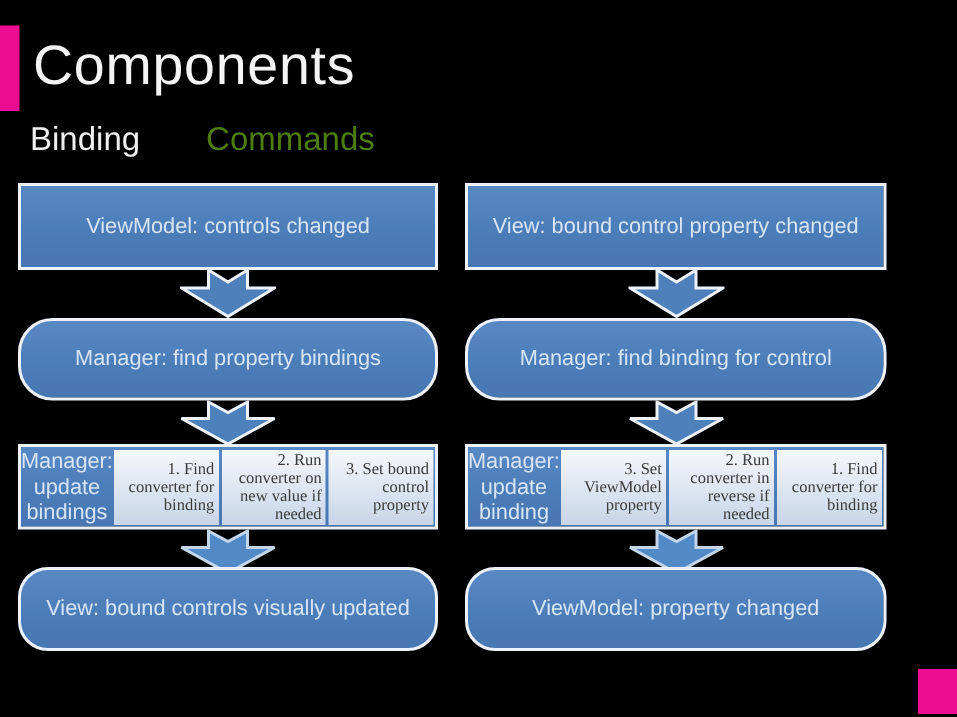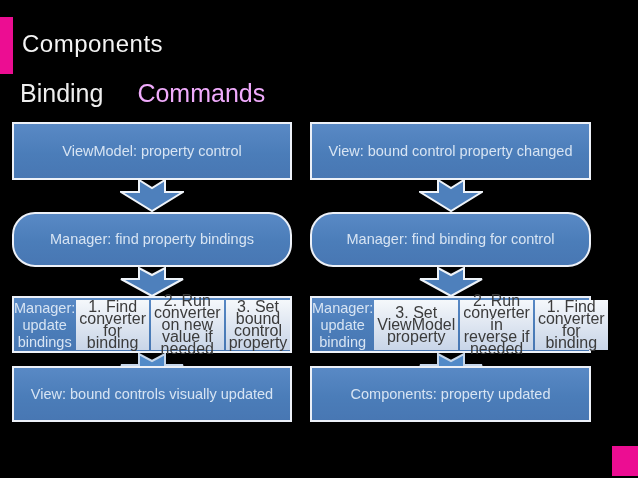--- a/index.html
+++ b/index.html
@@ -11,58 +11,58 @@
   }
   .slide{position:absolute;inset:0;}
 
   
   .accent-bar{
     position:absolute;left:0;top:17px;width:13px;height:57px;
     background:#EC0D92;
   }
   .title{
     position:absolute;left:22px;top:22px;margin:0;
-    font-size:24px;font-weight:400;color:#F4F4F4;
+    font-size:37px;font-weight:400;color:#F4F4F4;
     line-height:44px;letter-spacing:0.5px;
   }
   .tabs{position:absolute;left:20px;top:78px;white-space:nowrap;}
-  .tab{font-size:25px;line-height:30px;font-weight:400;}
+  .tab{font-size:22px;line-height:30px;font-weight:400;}
   .tab.active{color:#EFEFEF;}
-  .tab.inactive{color:#f0abfc;margin-left:34px;}
+  .tab.inactive{color:#4d7c0f;margin-left:44px;}
 
   
   .flow{position:absolute;top:122px;height:316px;}
   .flow-left{left:12px;width:280px;}
   .flow-right{left:310px;width:281px;}
 
   .box{
     position:absolute;left:0;right:0;box-sizing:border-box;
     background:linear-gradient(180deg,#5989C5 0%,#4B7DB9 55%,#4877B3 100%);
     border:2px solid #EDF1F8;
     color:#D7E4F3;
     display:flex;align-items:center;justify-content:center;
     text-align:center;font-size:14.5px;line-height:17px;
   }
   .box.step-1{top:0;height:58px;}
   .box.step-2{top:90px;height:55px;border-radius:23px;}
-  .box.step-4{top:244px;height:56px;}
+  .box.step-4{top:256px;height:56px;border-radius:20px;}
 
   .box.combo{top:174px;height:57px;flex-direction:row;align-items:stretch;justify-content:flex-start;padding:0;}
   .combo-title{
     flex:0 0 26px;display:flex;align-items:center;justify-content:center;
     font-size:14.5px;color:#D7E4F3;padding-top:2px;
   }
   .substeps{
     flex:1;display:flex;gap:2px;margin:2px 1px 1px 1px;
   }
   .substep{
     flex:1;display:flex;align-items:center;justify-content:center;
     background:linear-gradient(180deg,#F5F8FB 0%,#DCE4F0 55%,#C8D5E8 100%);
-    color:#3B3B3B;text-align:center;
-    font-size:16px;line-height:12px;padding:1px 3px;
+    color:#3B3B3B;text-align:right;
+    font-size:11px;line-height:12px;padding:1px 3px;font-family:Liberation Serif, serif;
   }
 
   .arrow{
     position:absolute;left:50%;transform:translateX(-50%);
     display:block;
   }
   .arrow-1{top:57px;}
   .arrow-2{top:145px;}
   .arrow-3{top:231px;}
 
@@ -77,21 +77,21 @@
 <div class="slide">
 
   <div class="accent-bar"></div>
   <h1 class="title">Components</h1>
 
   <div class="tabs">
     <span class="tab active">Binding</span><span class="tab inactive">Commands</span>
   </div>
 
   <div class="flow flow-left">
-    <div class="box step-1">ViewModel: property control</div>
+    <div class="box step-1">ViewModel: controls changed</div>
 
     <svg class="arrow arrow-1" width="64" height="34" viewBox="0 0 64 34">
       <polygon points="19,1 19,13 1,13 32,32 63,13 45,13 45,1 32,9" fill="#4E80BC" stroke="#EEF3F9" stroke-width="2" stroke-linejoin="miter"></polygon>
     </svg>
 
     <div class="box step-2">Manager: find property bindings</div>
 
     <svg class="arrow arrow-2" width="64" height="31" viewBox="0 0 64 31">
       <polygon points="19,1 19,12 1,12 32,29 63,12 45,12 45,1 32,8" fill="#4E80BC" stroke="#EEF3F9" stroke-width="2" stroke-linejoin="miter"></polygon>
     </svg>
@@ -131,18 +131,18 @@
         <div class="substep">3. Set ViewModel property</div>
         <div class="substep">2. Run converter in reverse if needed</div>
         <div class="substep">1. Find converter for binding</div>
       </div>
     </div>
 
     <svg class="arrow arrow-3" width="64" height="31" viewBox="0 0 64 31">
       <polygon points="19,1 19,12 1,12 32,29 63,12 45,12 45,1 32,8" fill="#528AC8" stroke="#C6D6EA" stroke-width="2" stroke-linejoin="miter"></polygon>
     </svg>
 
-    <div class="box step-4">Components: property updated</div>
+    <div class="box step-4">ViewModel: property changed</div>
   </div>
 
   <div class="corner-square"></div>
 
 </div>
 
 </body></html>

